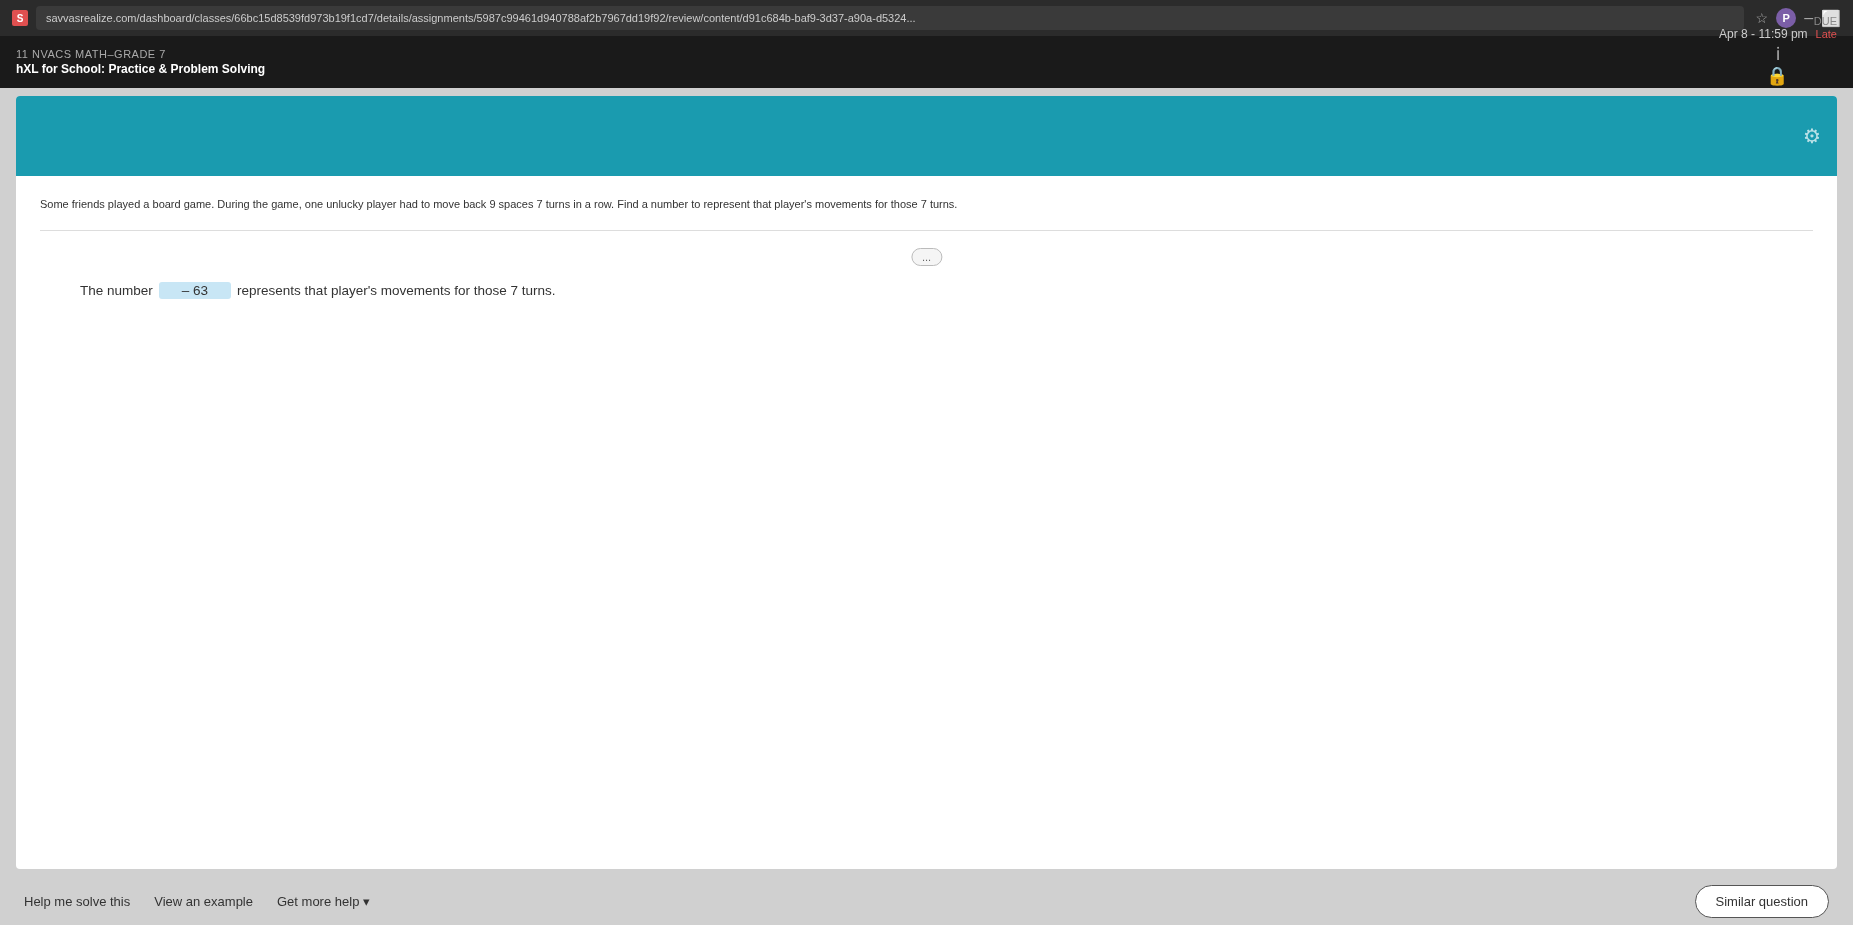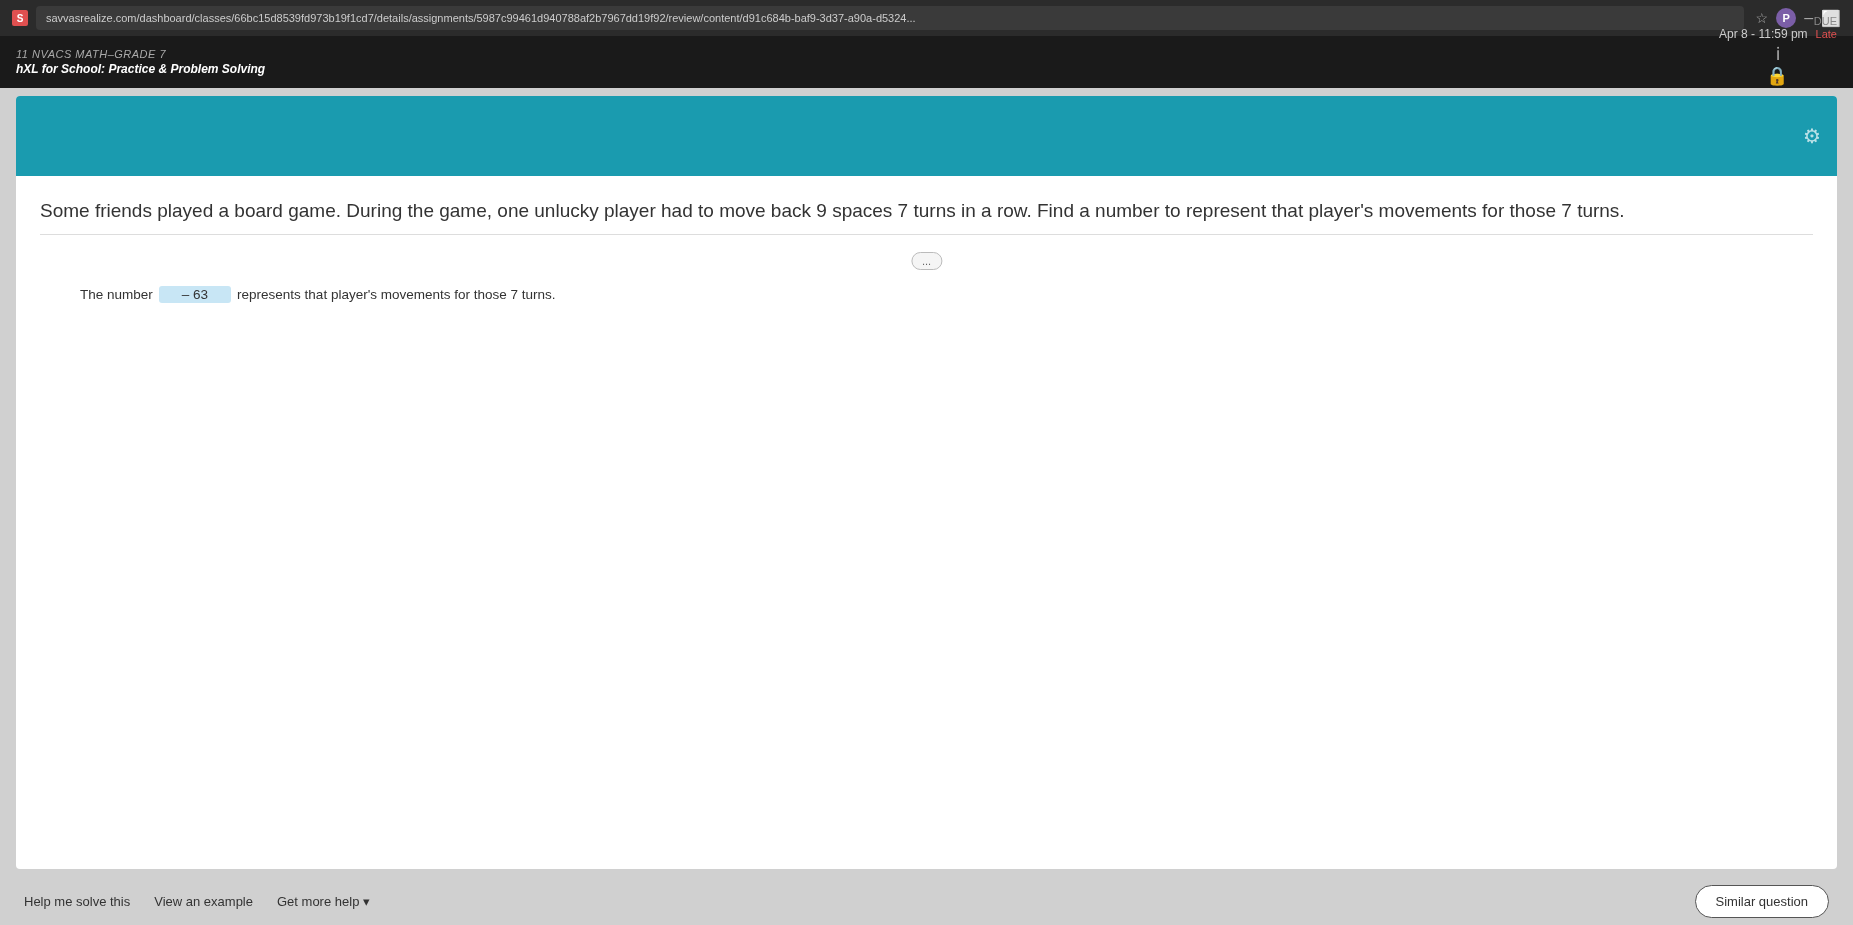--- a/index.html
+++ b/index.html
@@ -55,21 +55,20 @@
       display: flex;
       align-items: center;
       padding: 0 16px;
       justify-content: space-between;
     }
 
     .top-nav-left {
       display: flex;
       flex-direction: column;
       gap: 2px;
-      font-style: italic;
     }
 
     .class-name {
       color: #aaa;
       font-size: 11px;
       letter-spacing: 0.5px;
     }
 
     .app-title {
       color: #ffffff;
@@ -144,24 +143,24 @@
       background: none;
       border: none;
     }
 
     .question-body {
       padding: 20px 24px;
       min-height: 480px;
     }
 
     .question-text {
-      font-size: 19px;
+      font-size: 11px;
       color: #333;
       line-height: 1.6;
-      margin-bottom: 8px;
+      margin-bottom: 16px;
     }
 
     .divider {
       border: none;
       border-top: 1px solid #ddd;
       margin: 4px 0 16px 0;
     }
 
     .ellipsis-btn {
       display: inline-block;

